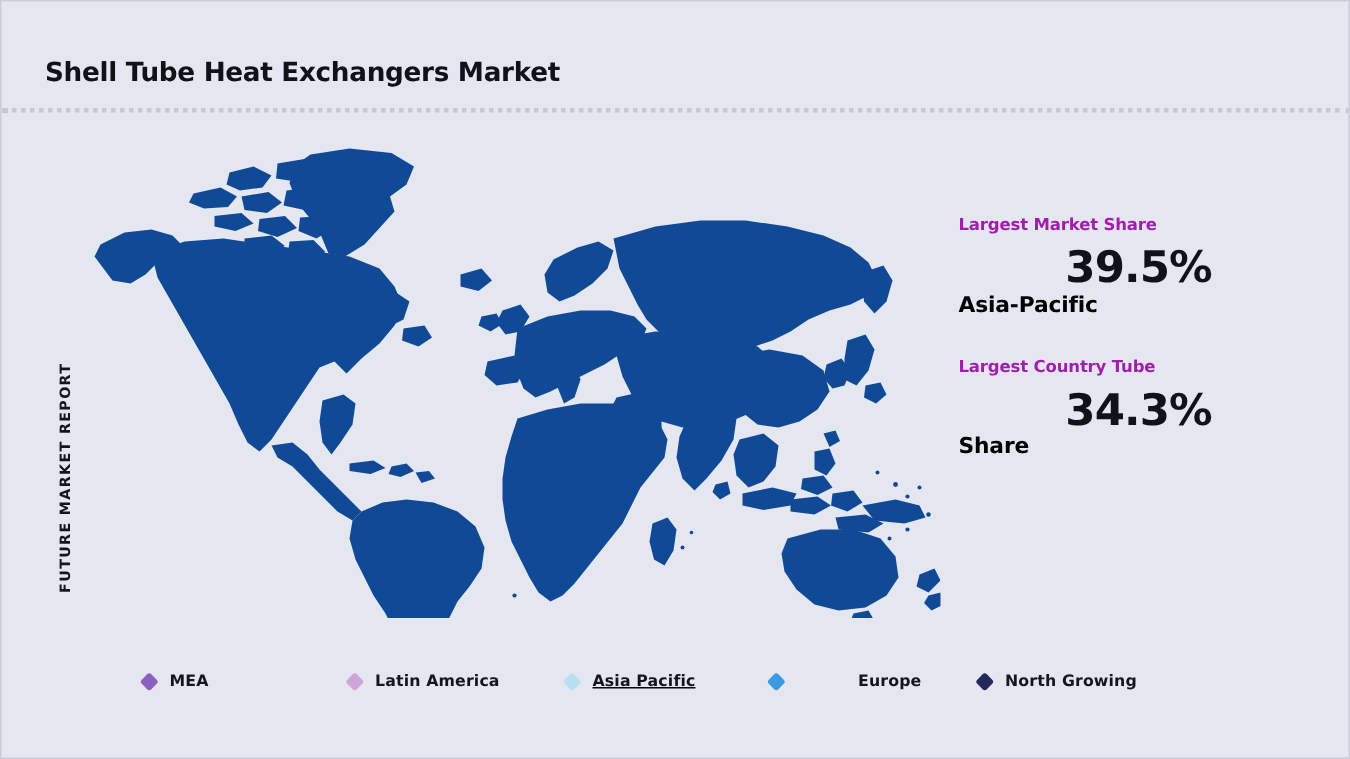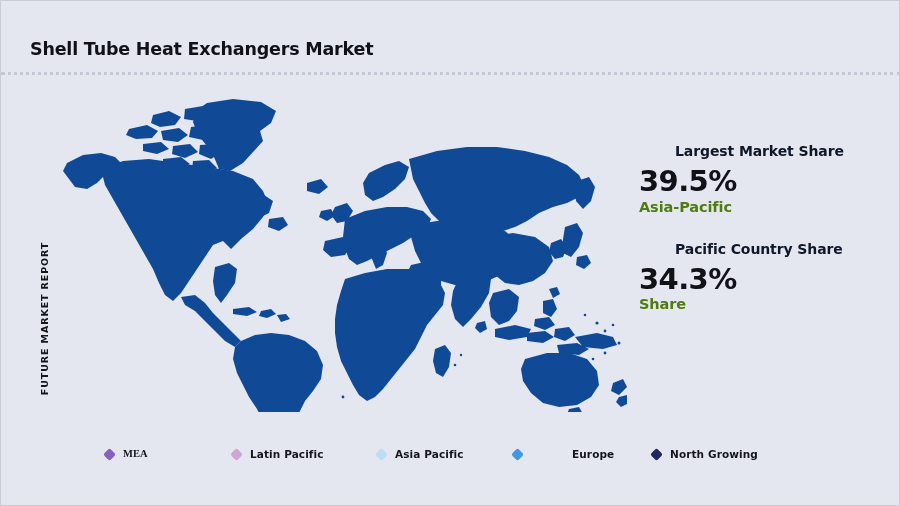--- a/index.html
+++ b/index.html
@@ -93,40 +93,40 @@
 
   
   .stats {
     position: absolute;
     left: 638px;
     top: 142px;
     width: 240px;
   }
   .stat-block { margin-bottom: 26px; }
   .stat-label {
-    font-size: 14px;
-    font-weight: bold;
-    color: #0f172a;
+    font-size: 11px;
+    font-weight: bold;
+    color: #a21caf;
     letter-spacing: -0.1px;
     margin-bottom: 7px;
     white-space: nowrap;
-    margin-left: 36px;
   }
   .stat-value {
     font-size: 29px;
     font-weight: bold;
     color: #111217;
     letter-spacing: -0.6px;
     line-height: 1.06;
     margin-bottom: 2px;
+    text-align: center;
   }
   .stat-sub {
     font-size: 14.5px;
     font-weight: bold;
-    color: #4d7c0f;
+    color: #000000;
     letter-spacing: -0.1px;
   }
 
   
   .legend {
     position: absolute;
     left: 88px;
     top: 448px;
     width: 700px;
     height: 20px;
@@ -275,40 +275,40 @@
 
   <div class="stats">
 
     <div class="stat-block">
       <div class="stat-label">Largest Market Share</div>
       <div class="stat-value">39.5%</div>
       <div class="stat-sub">Asia-Pacific</div>
     </div>
 
     <div class="stat-block">
-      <div class="stat-label">Pacific Country Share</div>
+      <div class="stat-label">Largest Country Tube</div>
       <div class="stat-value">34.3%</div>
       <div class="stat-sub">Share</div>
     </div>
 
   </div>
 
   <div class="legend">
 
-    <div class="legend-item" style="left:16px;font-family:Liberation Serif, serif;">
+    <div class="legend-item" style="left:6px;">
       <span class="legend-dot" style="background: rgb(139, 95, 191);"></span>
       <span class="legend-text">MEA</span>
     </div>
 
     <div class="legend-item" style="left:143px;">
       <span class="legend-dot" style="background: rgb(207, 165, 214);"></span>
-      <span class="legend-text">Latin Pacific</span>
-    </div>
-
-    <div class="legend-item" style="left:288px;">
+      <span class="legend-text">Latin America</span>
+    </div>
+
+    <div class="legend-item" style="left:288px;text-decoration:underline;">
       <span class="legend-dot" style="background: rgb(184, 224, 242);"></span>
       <span class="legend-text">Asia Pacific</span>
     </div>
 
     <div class="legend-item" style="left:424px;gap:41px;">
       <span class="legend-dot" style="background: rgb(61, 154, 224);"></span>
       <span class="legend-text">Europe</span>
     </div>
 
     <div class="legend-item" style="left:563px;">

